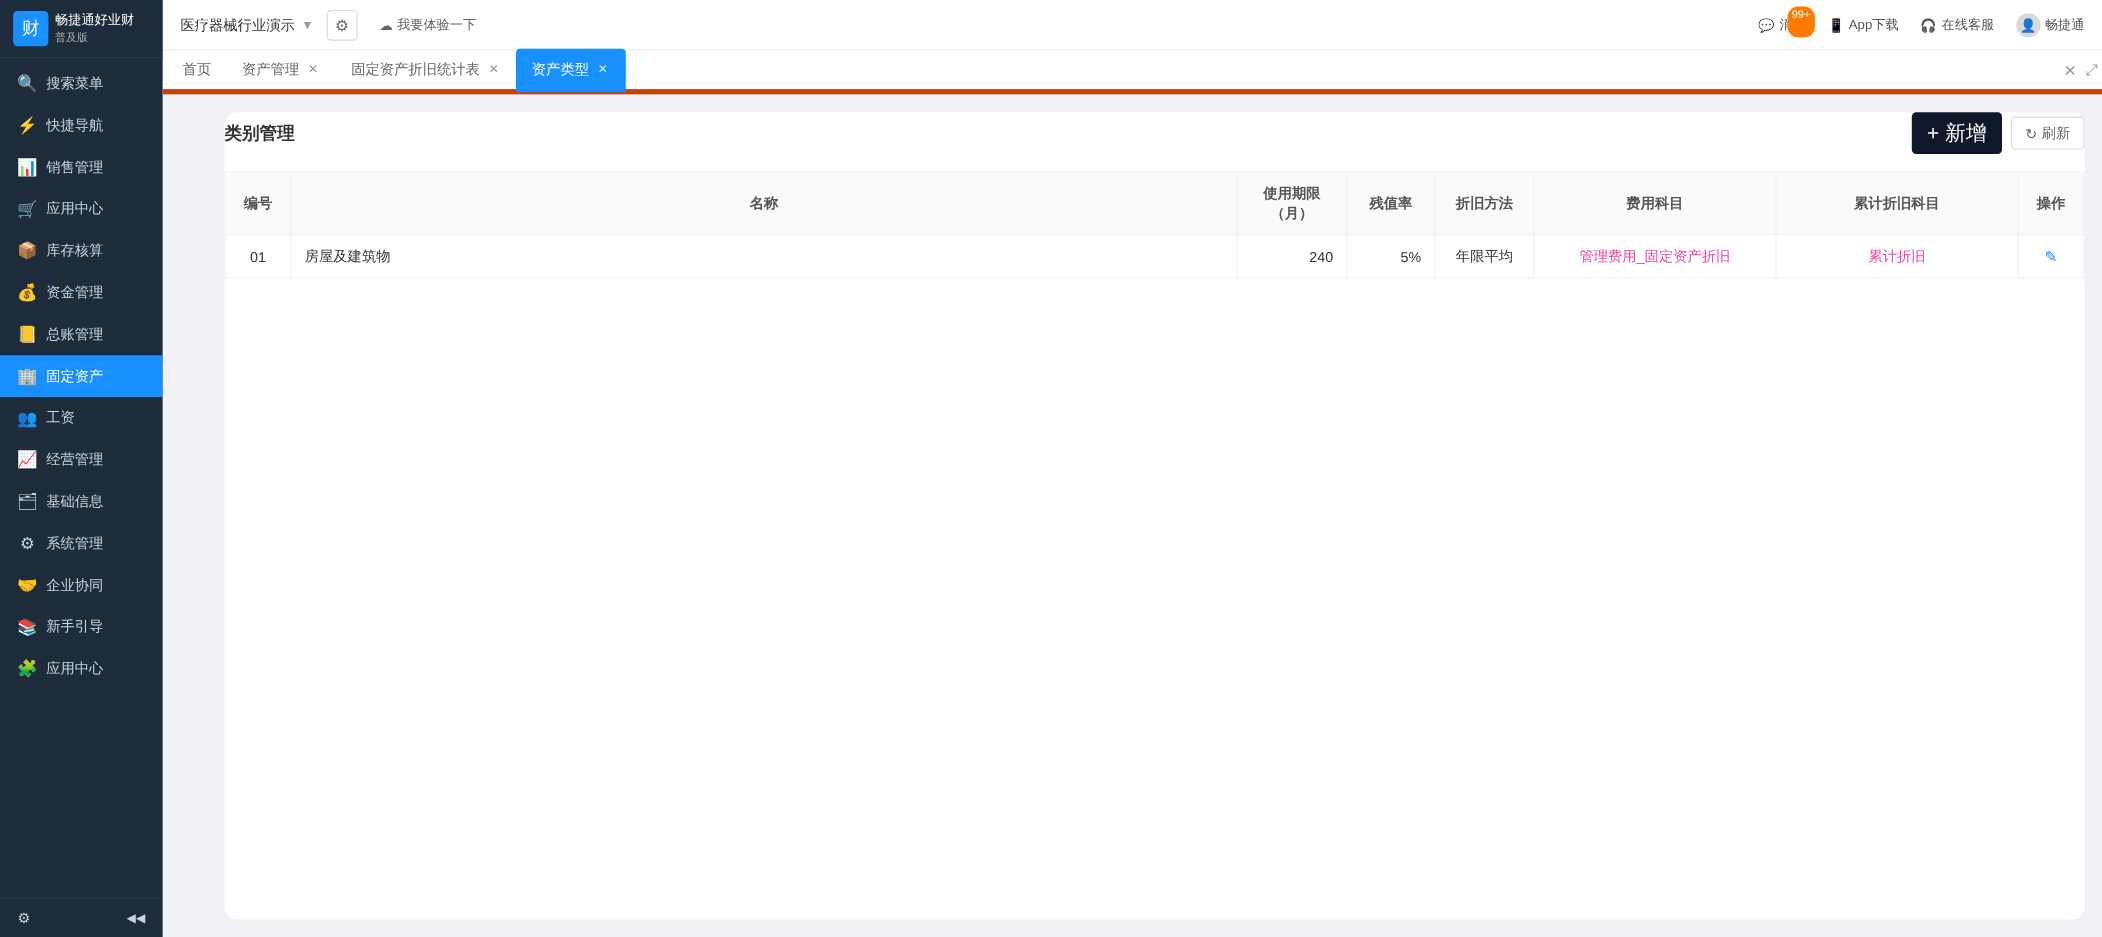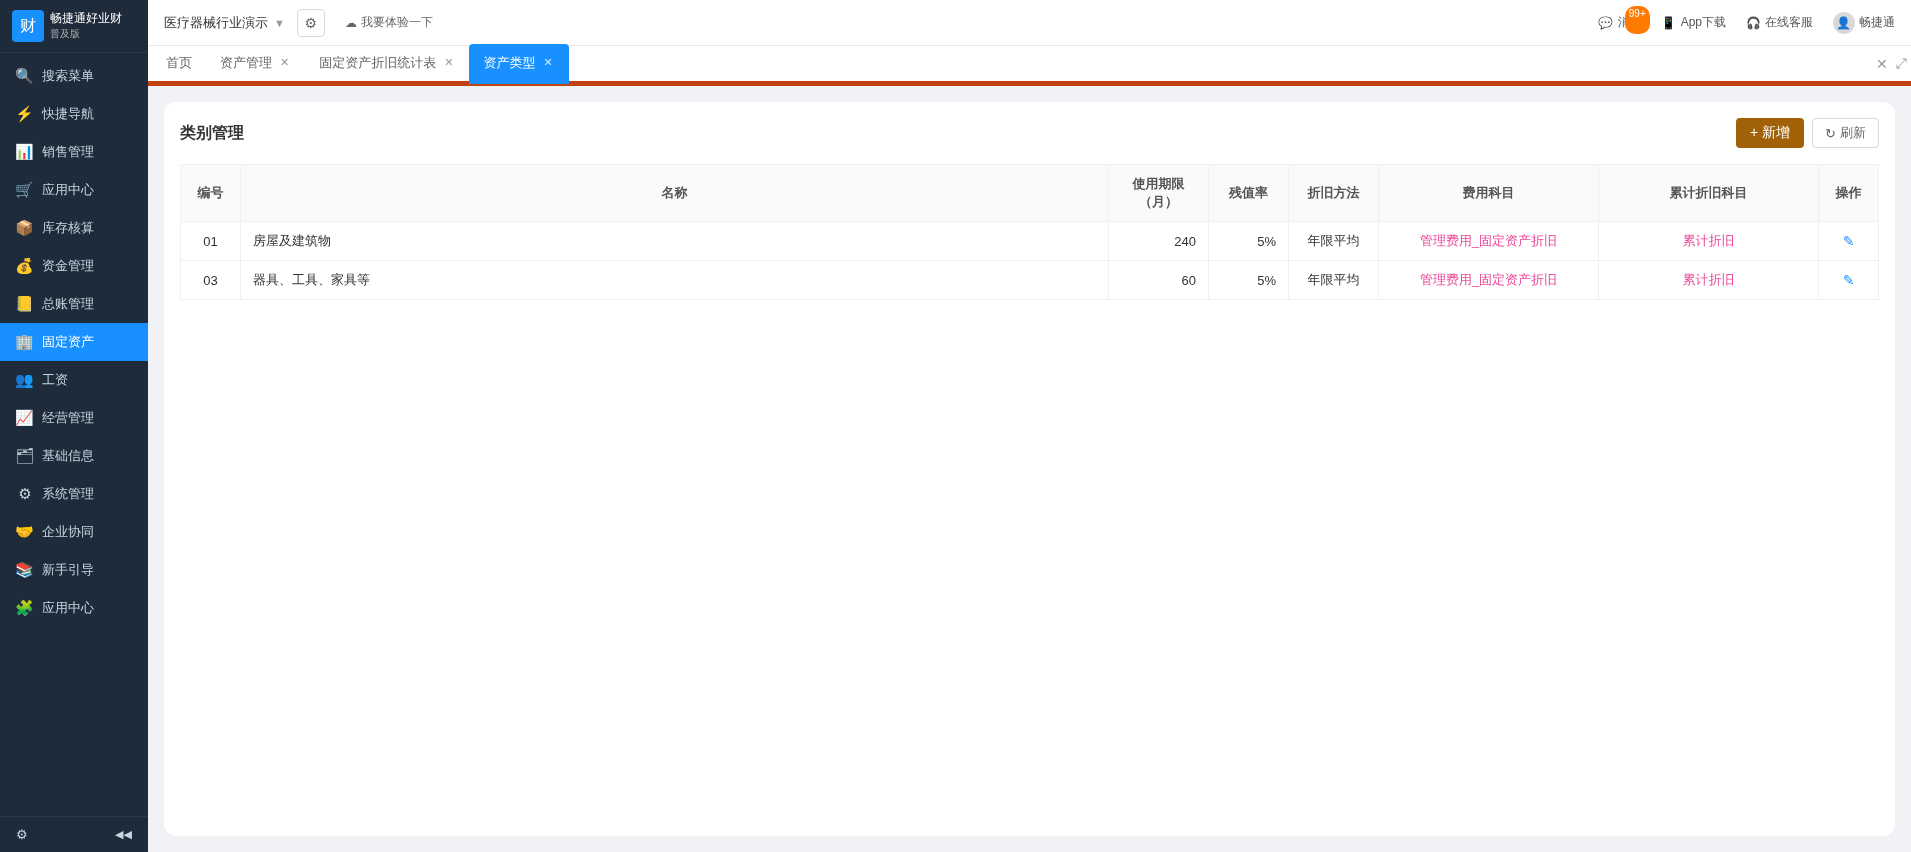--- a/index.html
+++ b/index.html
@@ -194,47 +194,47 @@
     
     .content {
       flex: 1;
       overflow: auto;
       padding: 16px;
       background: #f0f2f5;
     }
     .page-card {
       background: #fff;
       border-radius: 12px;
-      padding: 16px;
       min-height: calc(100% - 0px);
+      margin-left: 40px;
     }
     .page-header {
       display: flex;
       align-items: center;
       justify-content: space-between;
       margin-bottom: 16px;
     }
     .page-title {
       font-size: 16px;
       font-weight: bold;
       color: #333;
     }
     .page-actions {
       display: flex;
       align-items: center;
       gap: 8px;
     }
     .btn-new {
-      background: #a16207;
+      background: #0f172a;
       color: #fff;
       border: none;
       padding: 6px 14px;
       border-radius: 4px;
       cursor: pointer;
-      font-size: 14px;
+      font-size: 19px;
       display: flex;
       align-items: center;
       gap: 4px;
     }
     .btn-refresh {
       background: #fff;
       color: #666;
       border: 1px solid #d9d9d9;
       padding: 5px 12px;
       border-radius: 4px;
@@ -451,29 +451,17 @@
       <td class="col-name">房屋及建筑物</td>
       <td class="col-period td-right">240</td>
       <td class="col-residual td-right">5%</td>
       <td class="col-method td-center">年限平均</td>
       <td class="col-expense td-center"><span class="link-text">管理费用_固定资产折旧</span></td>
       <td class="col-accum td-center"><span class="link-text">累计折旧</span></td>
       <td class="col-action td-center">
         <span class="edit-icon" title="编辑">✎</span>
       </td>
     </tr>
-            <tr>
-      <td class="col-code td-center">03</td>
-      <td class="col-name">器具、工具、家具等</td>
-      <td class="col-period td-right">60</td>
-      <td class="col-residual td-right">5%</td>
-      <td class="col-method td-center">年限平均</td>
-      <td class="col-expense td-center"><span class="link-text">管理费用_固定资产折旧</span></td>
-      <td class="col-accum td-center"><span class="link-text">累计折旧</span></td>
-      <td class="col-action td-center">
-        <span class="edit-icon" title="编辑">✎</span>
-      </td>
-    </tr>
           </tbody>
       </table>
     </div>
   </div>
 </div>
 
 </body></html>

